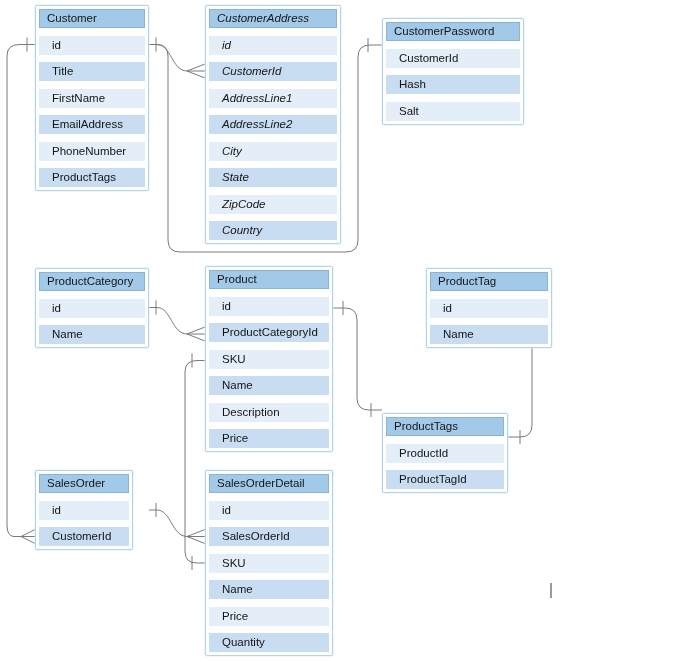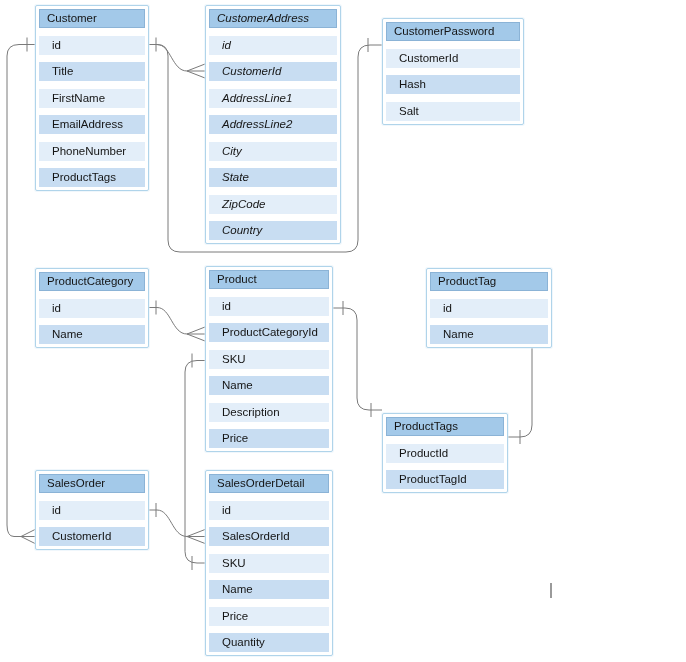--- a/index.html
+++ b/index.html
@@ -44,21 +44,21 @@
   .tbl .row:nth-child(even){background:var(--c-row-dark,#c8ddf2);}
 
   
   .t-customer        {left:35px;  top:5px;   width:114px;}
   .t-customeraddress {left:205px; top:5px;   width:136px;font-style:italic;}
   .t-customerpassword{left:382px; top:18px;   width:142px;}
   .t-productcategory {left:35px;  top:268px; width:114px;}
   .t-product         {left:205px; top:266px; width:128px;}
   .t-producttag      {left:382px; top:268px; width:126px;margin-left:44px;}
   .t-producttags     {left:382px; top:370px; width:126px;margin-top:43px;}
-  .t-salesorder      {left:35px;  top:470px; width:114px;}
+  .t-salesorder      {left:35px;  top:470px; width:98px;}
   .t-salesorderdetail{left:205px; top:470px; width:128px;}
 
   
   svg.rels{position:absolute;left:0;top:0;pointer-events:none;}
   svg.rels path{
     fill:none;
     stroke:var(--c-line,#7a7a7a);
     stroke-width:1;
     stroke-linecap:butt;
     stroke-linejoin:round;

